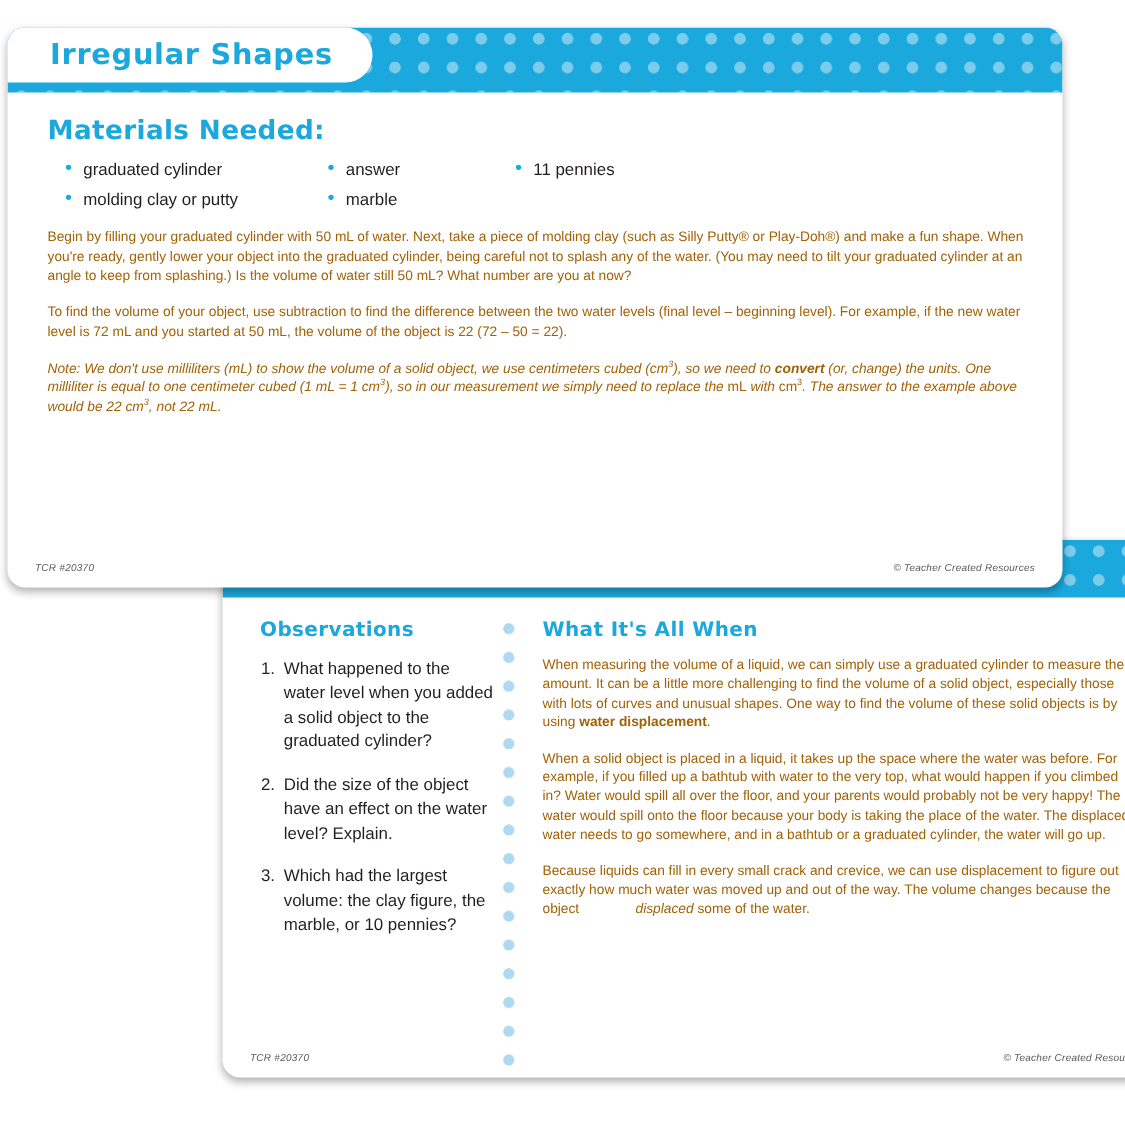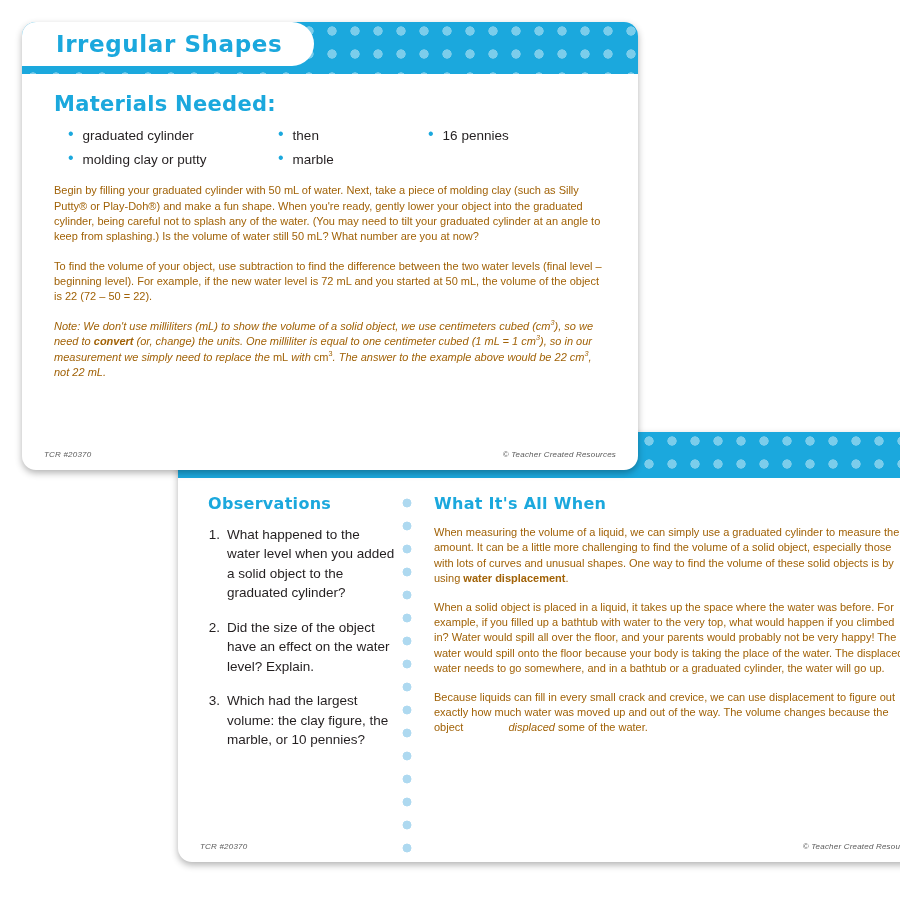--- a/index.html
+++ b/index.html
@@ -24,23 +24,23 @@
   .card {
     position: absolute;
     background: #ffffff;
     border-radius: 14px;
     box-shadow: 0 3px 7px rgba(0,0,0,0.30);
     overflow: hidden;
   }
 
   
   #card-top {
-    left: 22px;
+    left: 6px;
     top: 22px;
-    width: 616px;
+    width: 844px;
     height: 448px;
     z-index: 2;
   }
 
   
   #card-bottom {
     left: 178px;
     top: 432px;
     width: 760px;
     height: 430px;
@@ -289,31 +289,31 @@
             <span>graduated cylinder</span>
           </div>
           <div class="mat-item">
             <span class="mat-bullet">•</span>
             <span>molding clay or putty</span>
           </div>
         </div>
         <div class="mat-col c2">
           <div class="mat-item">
             <span class="mat-bullet">•</span>
-            <span>then</span>
+            <span>answer</span>
           </div>
           <div class="mat-item">
             <span class="mat-bullet">•</span>
             <span>marble</span>
           </div>
         </div>
         <div class="mat-col c3">
           <div class="mat-item">
             <span class="mat-bullet">•</span>
-            <span>16 pennies</span>
+            <span>11 pennies</span>
           </div>
         </div>
       </div>
 
       <p class="para">Begin by filling your graduated cylinder with 50 mL of water.  Next, take a piece of molding clay (such as Silly Putty® or Play-Doh®) and make a fun shape.  When you're ready, gently lower your object into the graduated cylinder, being careful not to splash any of the water.  (You may need to tilt your graduated cylinder at an angle to keep from splashing.)  Is the volume of water still 50 mL?  What number are you at now?</p>
 
       <p class="para">To find the volume of your object, use subtraction to find the difference between the two water levels (final level – beginning level).  For example, if the new water level is 72 mL and you started at 50 mL, the volume of the object is 22 (72 – 50 = 22).</p>
 
       <p class="para note"><span>Note:  We don't use milliliters (mL) to show the volume of a solid object, we use centimeters cubed (cm</span><sup>3</sup><span>), so we need to </span><b>convert</b><span> (or, change) the units.  One milliliter is equal to one centimeter cubed (1 mL = 1 cm</span><sup>3</sup><span>), so in our measurement we simply need to replace the </span><span class="upright">mL</span><span> with </span><span class="upright">cm</span><sup class="upright">3</sup><span>.  The answer to the example above would be 22 cm</span><sup>3</sup><span>, not 22 mL.</span></p>
 

